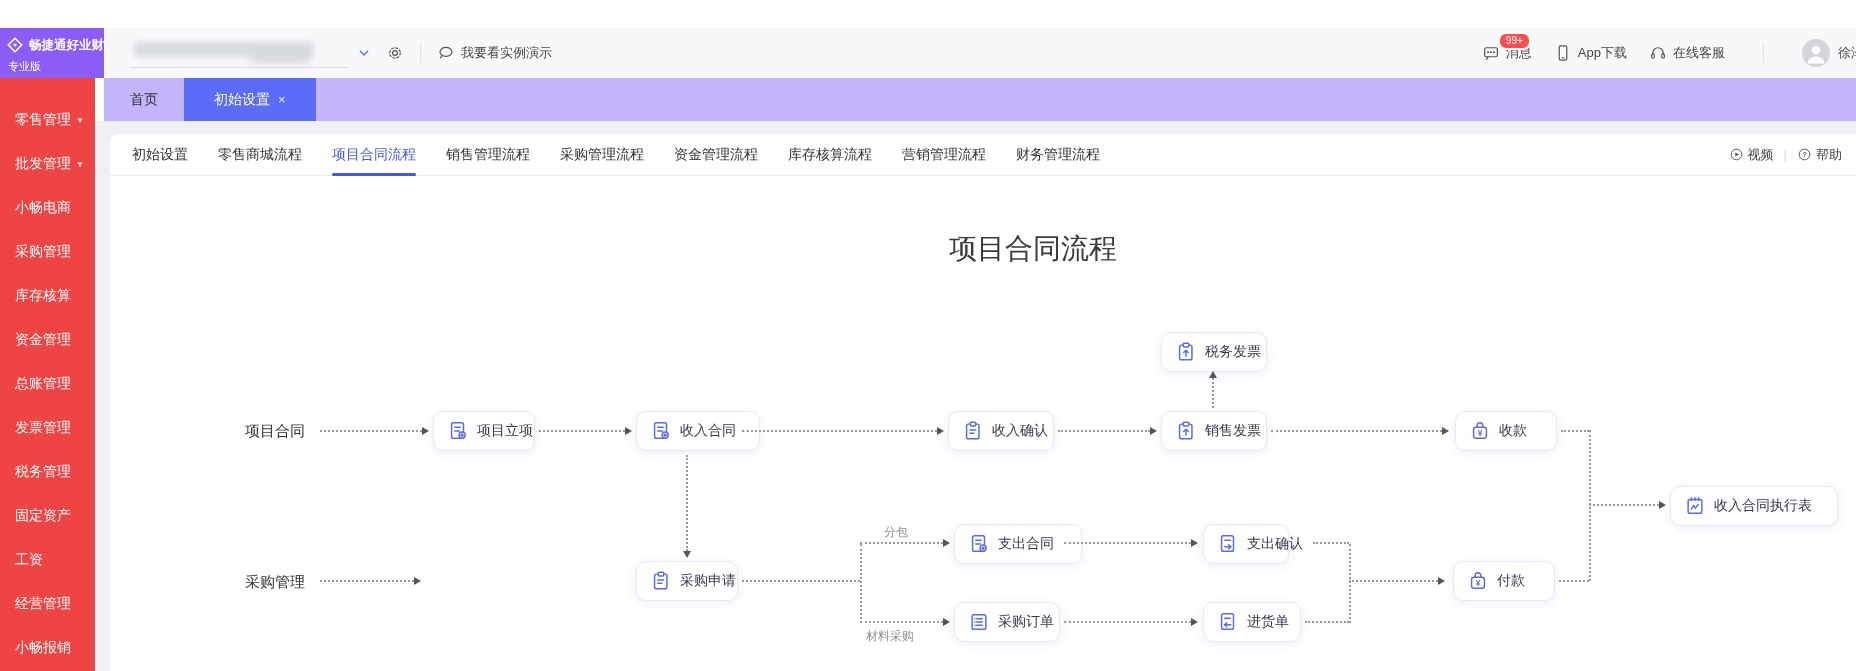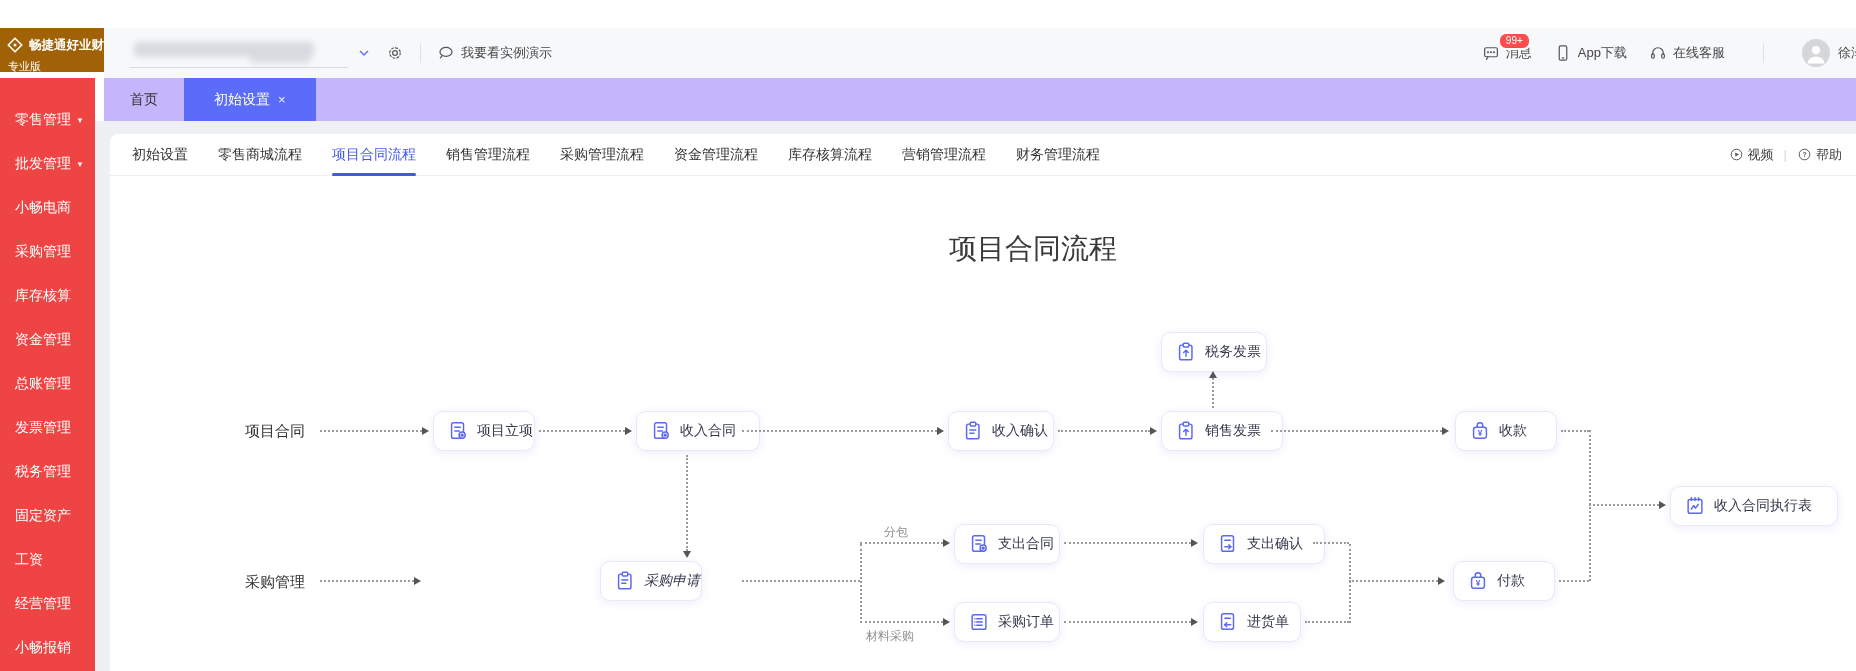--- a/index.html
+++ b/index.html
@@ -1,21 +1,21 @@
 <!DOCTYPE html>
 <html><head>
 <meta charset="utf-8">
 <style>
   * { box-sizing: border-box; margin: 0; padding: 0; }
   html,body { width:1856px; height:671px; overflow:hidden; background:#fff;
     font-family:"Liberation Sans","DejaVu Sans",sans-serif; }
 
   
-  .logo-block { position:absolute; left:0; top:28px; width:104px; height:44px;
-    background:#a16207; color:#fff; z-index:5; }
+  .logo-block { position:absolute; left:0; top:28px; width:104px; height:50px;
+    background:#8b5cf6; color:#fff; z-index:5; }
   .brand-row { display:flex; align-items:center; gap:5px; padding:6px 0 0 6px; }
   .brand-name { font-size:12.5px; font-weight:bold; white-space:nowrap; }
   .brand-edition { font-size:11px; padding:3px 0 0 8px; }
 
   .topbar { position:absolute; left:104px; top:28px; right:0; height:50px;
     background:#f7f8fa; display:flex; align-items:center; }
   .redacted-wrap { position:relative; margin-left:26px; width:218px; height:30px;
     border-bottom:1px solid #d9dbe0; }
   .redacted-blur { position:absolute; left:4px; top:4px; width:180px; height:15px;
     border-radius:3px; background:#c3c7cf; filter:blur(3px); opacity:.6; }
@@ -415,45 +415,45 @@
       <use href="#sym-clipboard"></use>
     </svg>
   <span>收入确认</span>
 </div>
 <div class="node" style="left:1161px; top:332px; width:106px;">
   <svg class="icon node-icon">
       <use href="#sym-invoice-up"></use>
     </svg>
   <span>税务发票</span>
 </div>
-<div class="node" style="left:1161px; top:411px; width:122px;">
+<div class="node" style="left:1161px; top:411px; width:106px;">
   <svg class="icon node-icon">
       <use href="#sym-invoice-up"></use>
     </svg>
   <span>销售发票</span>
 </div>
 <div class="node" style="left:1455px; top:411px; width:102px;">
   <svg class="icon node-icon">
       <use href="#sym-money"></use>
     </svg>
   <span>收款</span>
 </div>
-<div class="node" style="left:600px; top:561px; width:102px;font-style:italic;">
+<div class="node" style="left:636px; top:561px; width:102px;">
   <svg class="icon node-icon">
       <use href="#sym-clipboard"></use>
     </svg>
   <span>采购申请</span>
 </div>
-<div class="node" style="left:954px; top:524px; width:106px;">
+<div class="node" style="left:954px; top:524px; width:128px;">
   <svg class="icon node-icon">
       <use href="#sym-doc-badge"></use>
     </svg>
   <span>支出合同</span>
 </div>
-<div class="node" style="left:1203px; top:524px; width:122px;">
+<div class="node" style="left:1203px; top:524px; width:86px;">
   <svg class="icon node-icon">
       <use href="#sym-doc-ar-r"></use>
     </svg>
   <span>支出确认</span>
 </div>
 <div class="node" style="left:954px; top:602px; width:106px;">
   <svg class="icon node-icon">
       <use href="#sym-list"></use>
     </svg>
   <span>采购订单</span>

